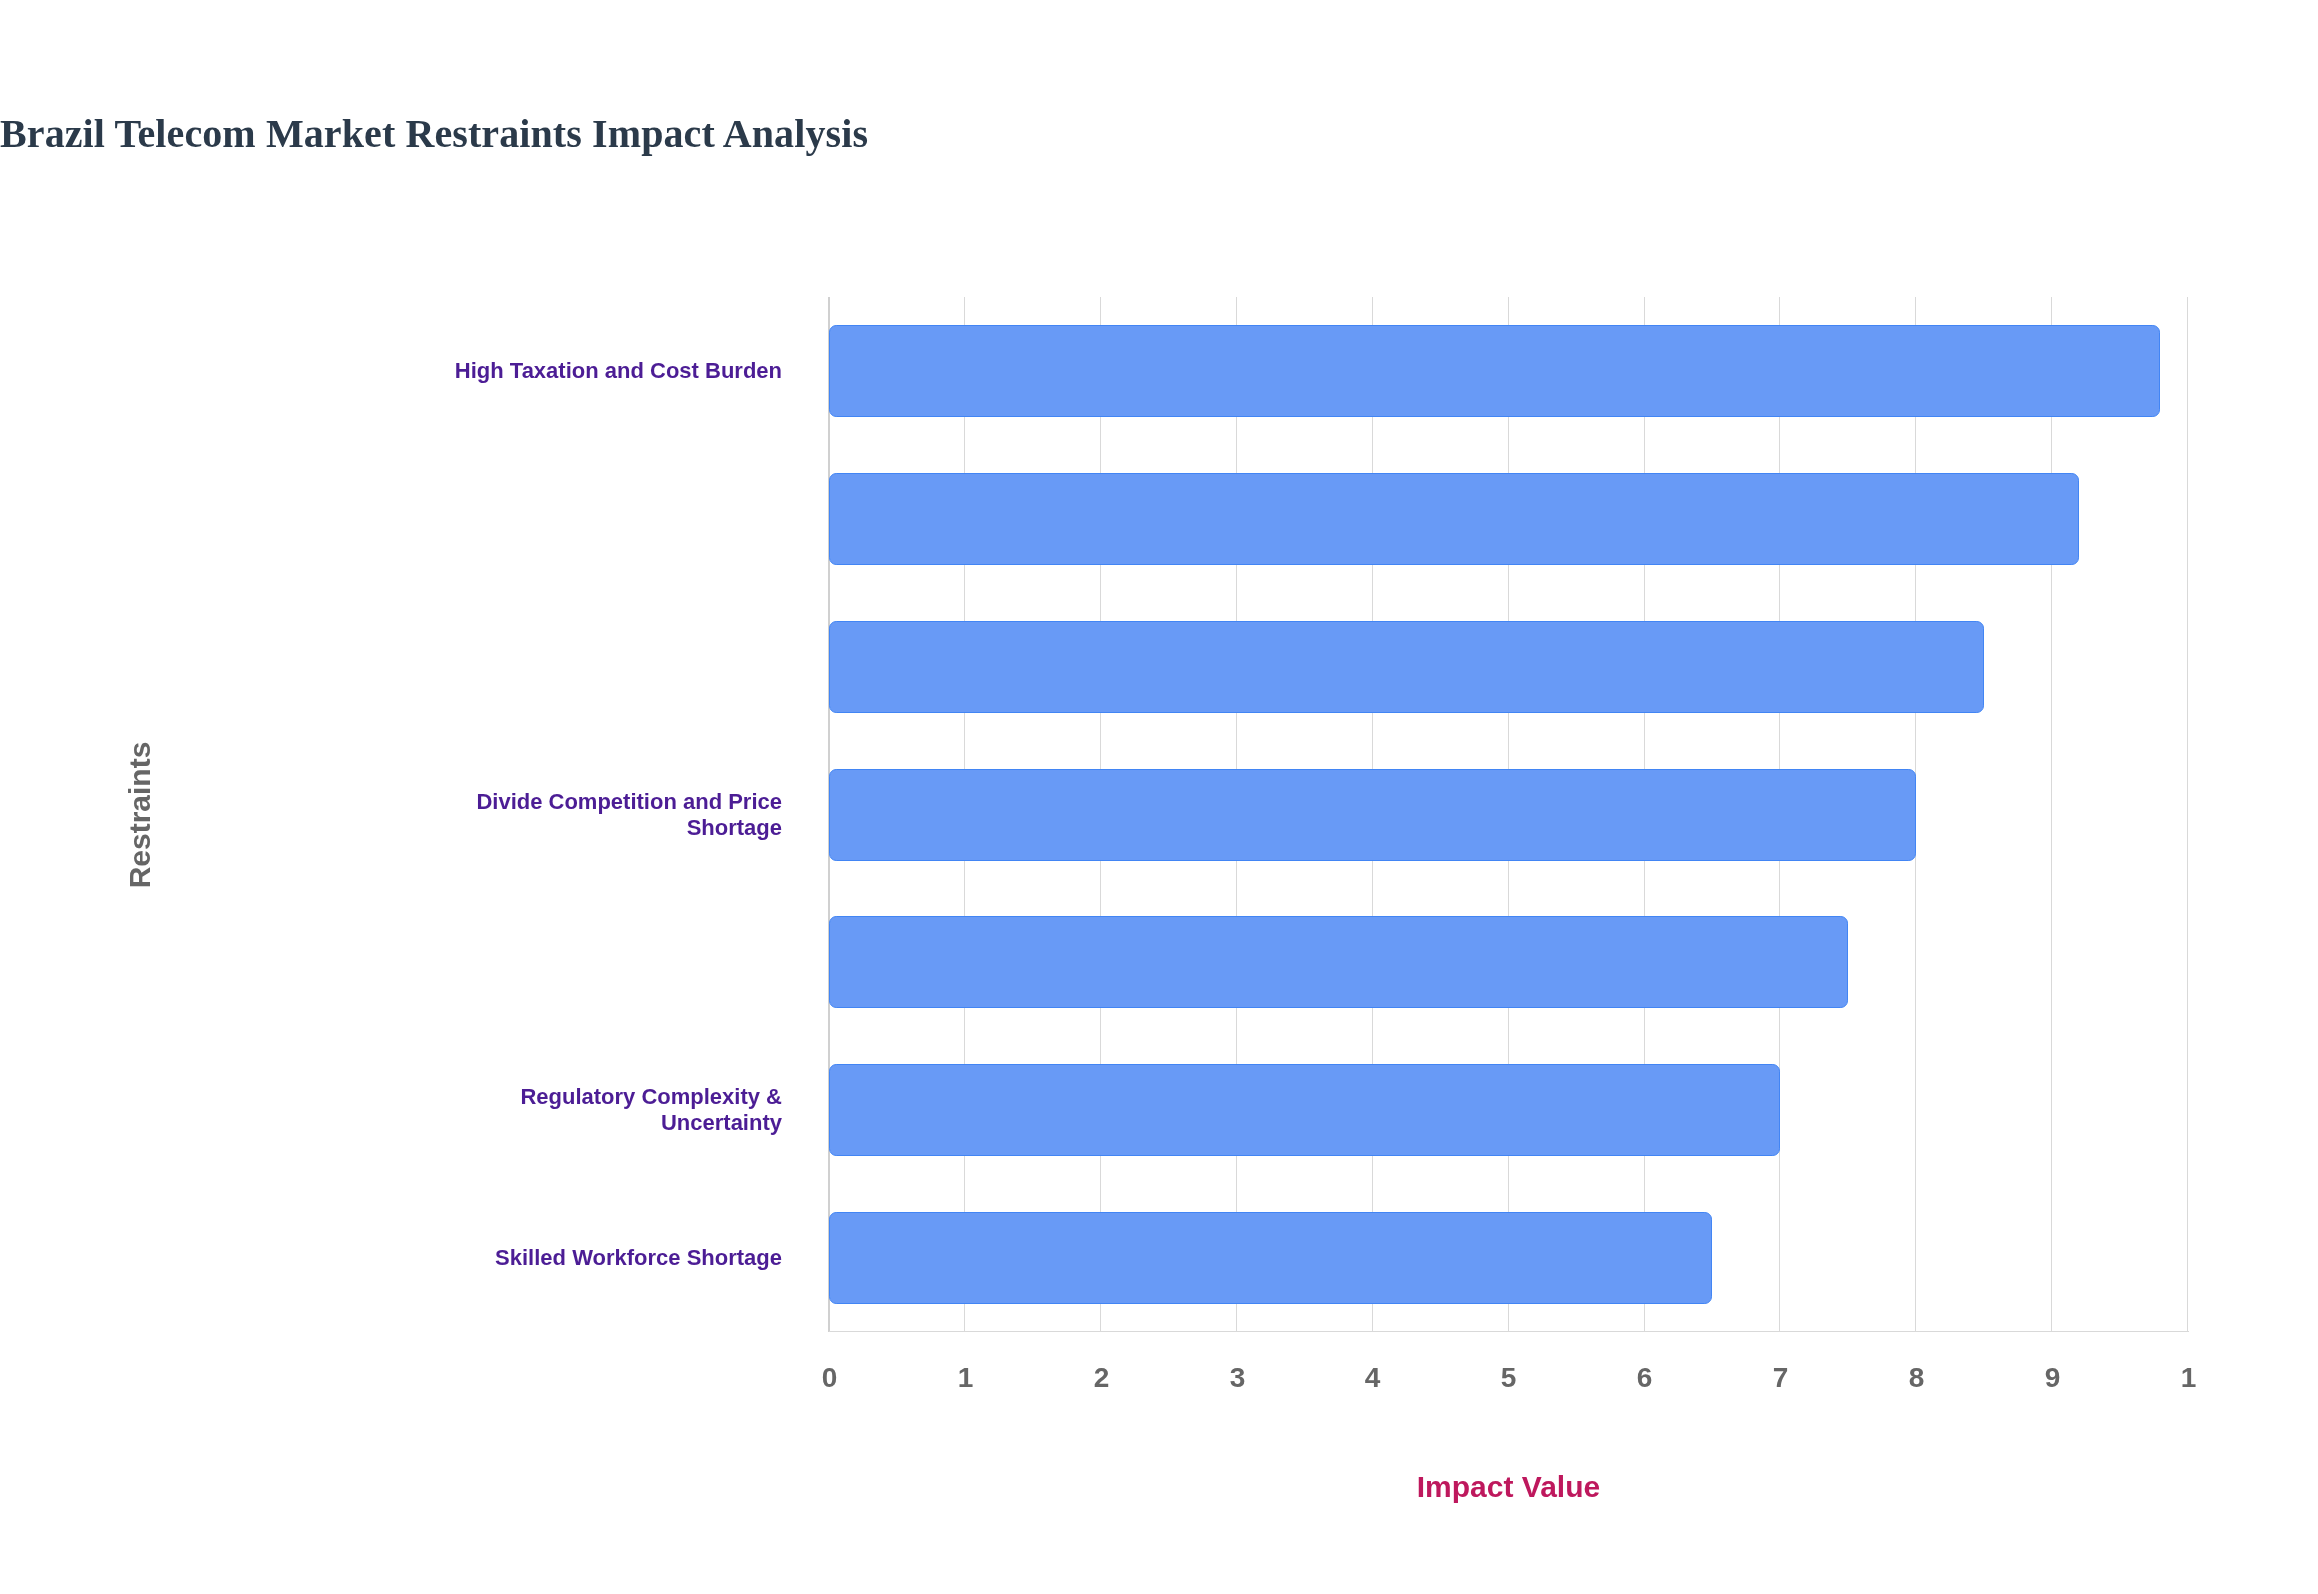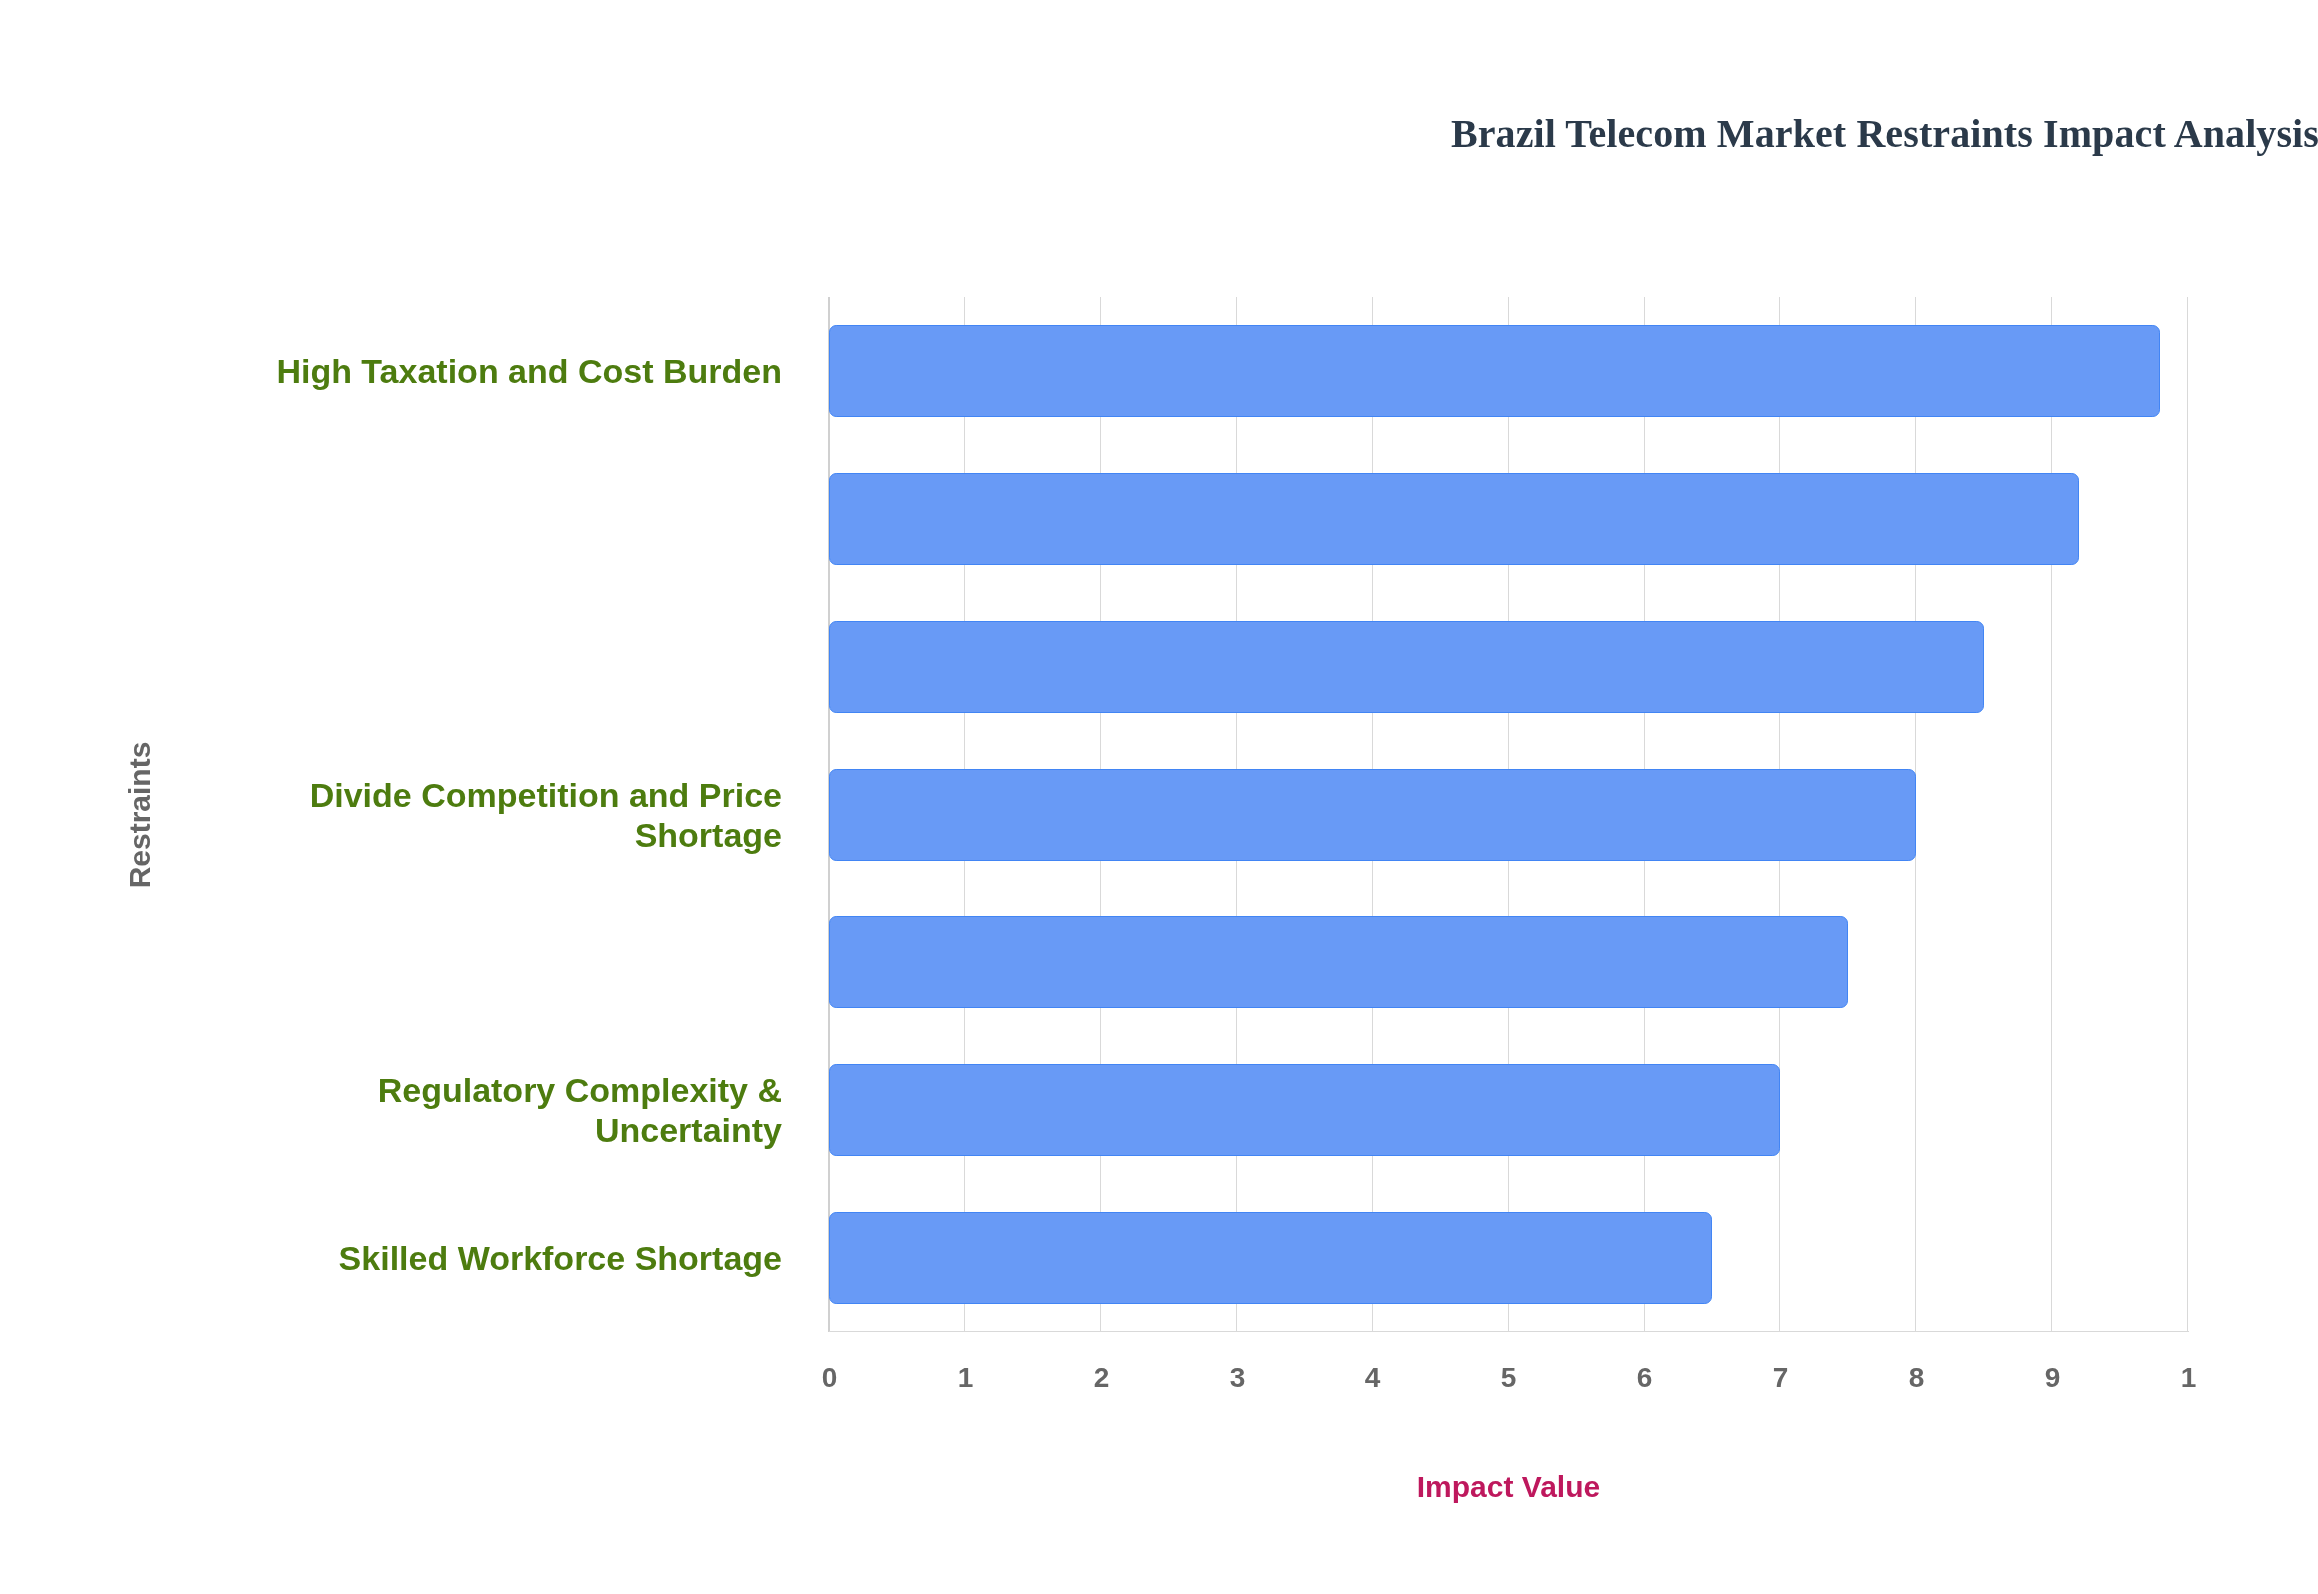--- a/index.html
+++ b/index.html
@@ -14,21 +14,21 @@
     overflow: hidden;
     position: relative;
   }
 
   
   #chart-title {
     position: absolute;
     left: 0;
     top: 110px;
     width: 2319px;
-    text-align: right;
+    text-align: left;
     font-family: "Liberation Serif", serif;
     font-weight: bold;
     font-size: 40px;
     color: #2b3a4a;
     letter-spacing: 0.1px;
     white-space: nowrap;
   }
 
   
   #plot-area {
@@ -76,23 +76,23 @@
     border: 1.8px solid #4285f4;
     border-radius: 7.2px;
     box-sizing: border-box;
   }
 
   
   .ytick {
     position: absolute;
     right: 2319px; 
     text-align: right;
-    font-size: 34px;
-    font-weight: bold;
-    color: #4d7c0f;
+    font-size: 22px;
+    font-weight: bold;
+    color: #4c1d95;
     line-height: 1.18;
     width: 519px;
   }
   #ytick-layer {
     position: absolute;
     left: 0;
     top: 297px;
     width: 806px;
     height: 1035px;
   }

